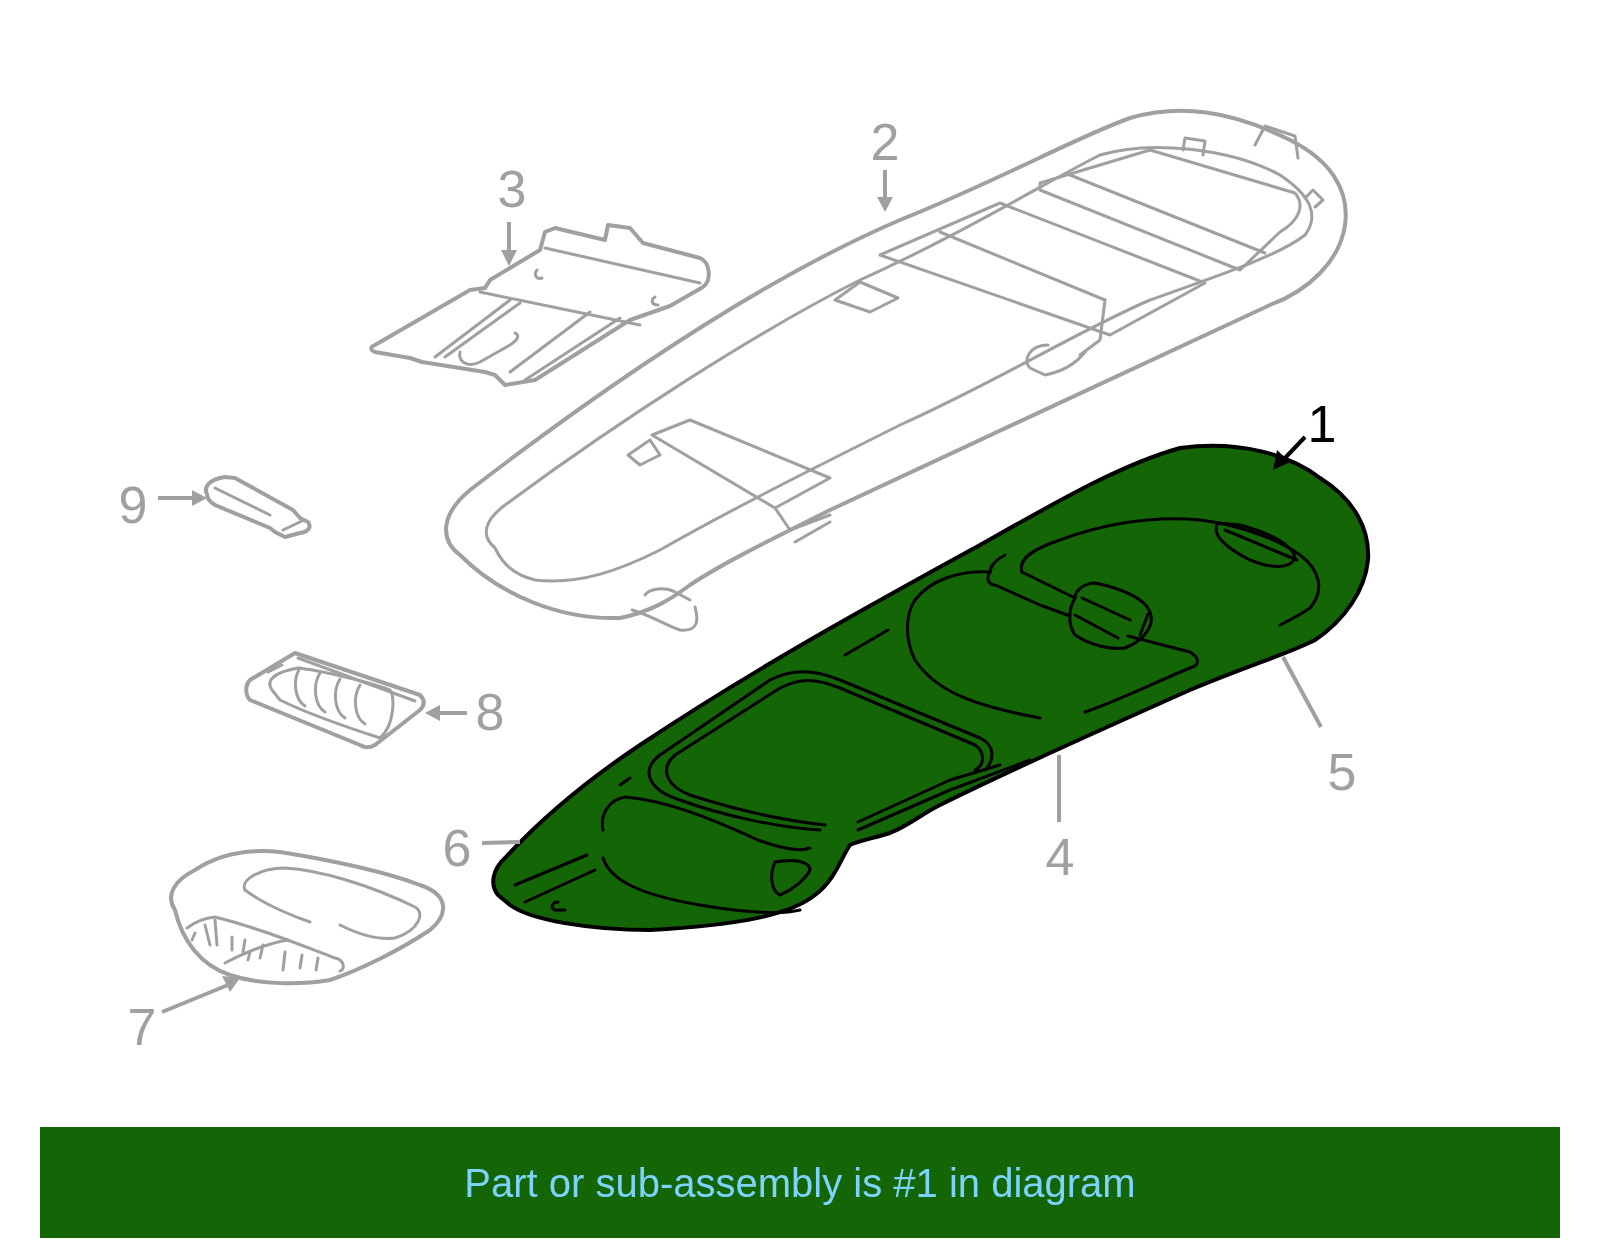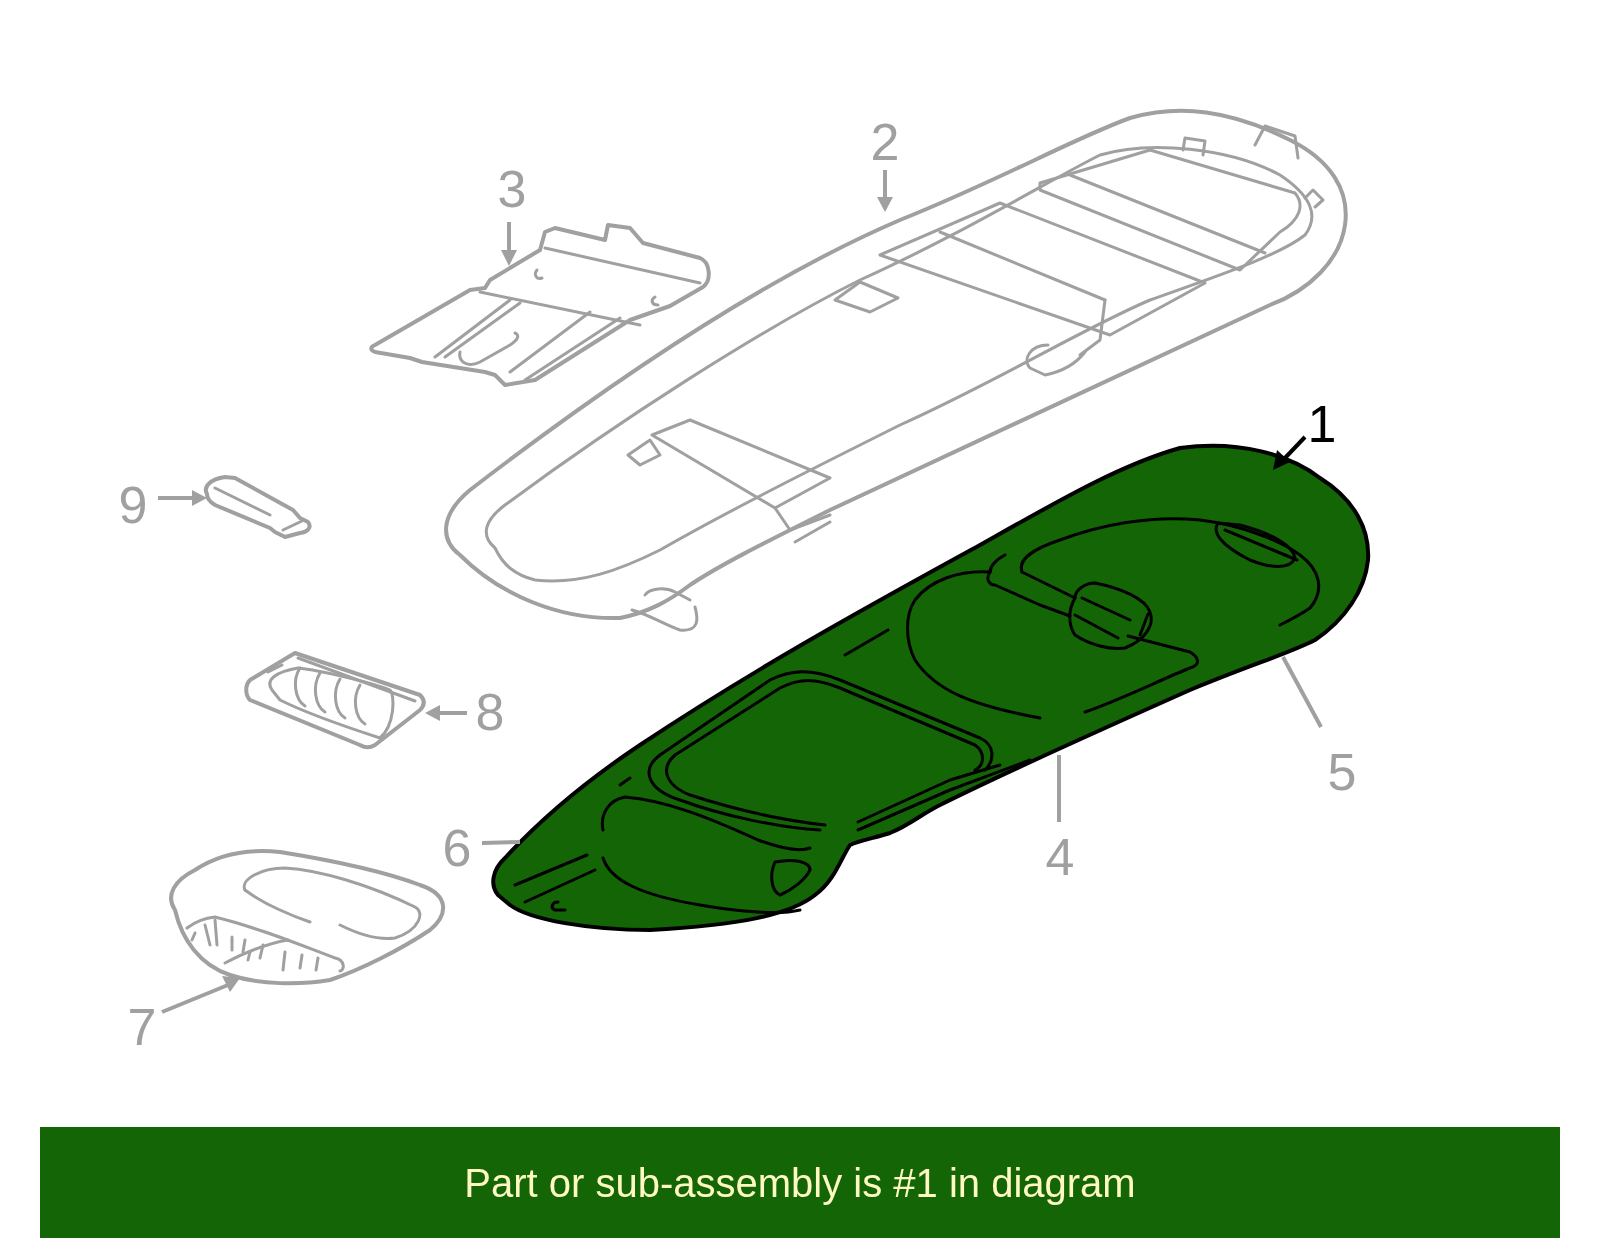--- a/index.html
+++ b/index.html
@@ -14,21 +14,21 @@
   .arrow { fill:#a0a0a0; }
   .arrow-hl { fill:#000000; }
   .lead { stroke:#a0a0a0; stroke-width:4; fill:none; }
   .lead-hl { stroke:#000000; stroke-width:4; fill:none; }
   .hl-body { fill:#136506; stroke:#000000; stroke-width:4; stroke-linejoin:round; }
   .hl-line { fill:none; stroke:#000000; stroke-width:3; stroke-linecap:round; stroke-linejoin:round; }
   #banner { position:absolute; left:40px; top:1127px; width:1520px; height:111px;
             background:#136506; display:flex; flex-direction:column; align-items:center;
             justify-content:center; }
   #banner .line { font-family:"Liberation Sans", sans-serif; font-size:40px; line-height:46px;
-                  color:#fef9c3; text-align:center; }
+                  color:#7dd3fc; text-align:center; }
 </style>
 </head>
 <body>
 
 <svg id="diagram" viewBox="0 0 1600 1249" xmlns="http://www.w3.org/2000/svg">
 
   <g>
     <path class="g" d="M460 555 C440 540 440 515 470 490 C600 390 760 280 900 220 C1000 180 1070 140 1130 118 C1180 104 1230 110 1290 140 C1330 160 1350 190 1345 225 C1340 260 1310 290 1270 305 C1150 360 960 450 830 510 C760 545 720 565 690 585 C670 600 650 612 620 618 C560 620 500 595 460 555 Z"></path>
     <path class="gt" d="M495 548 C480 535 485 520 505 505 C620 420 760 330 860 280 C960 235 1050 180 1100 155 C1150 140 1230 148 1280 175 C1310 195 1320 215 1305 235 C1280 255 1220 275 1150 300 C1080 330 1000 380 900 425 C820 465 730 510 660 550 C620 570 580 585 535 580 C515 575 503 565 495 548 Z"></path>
 

